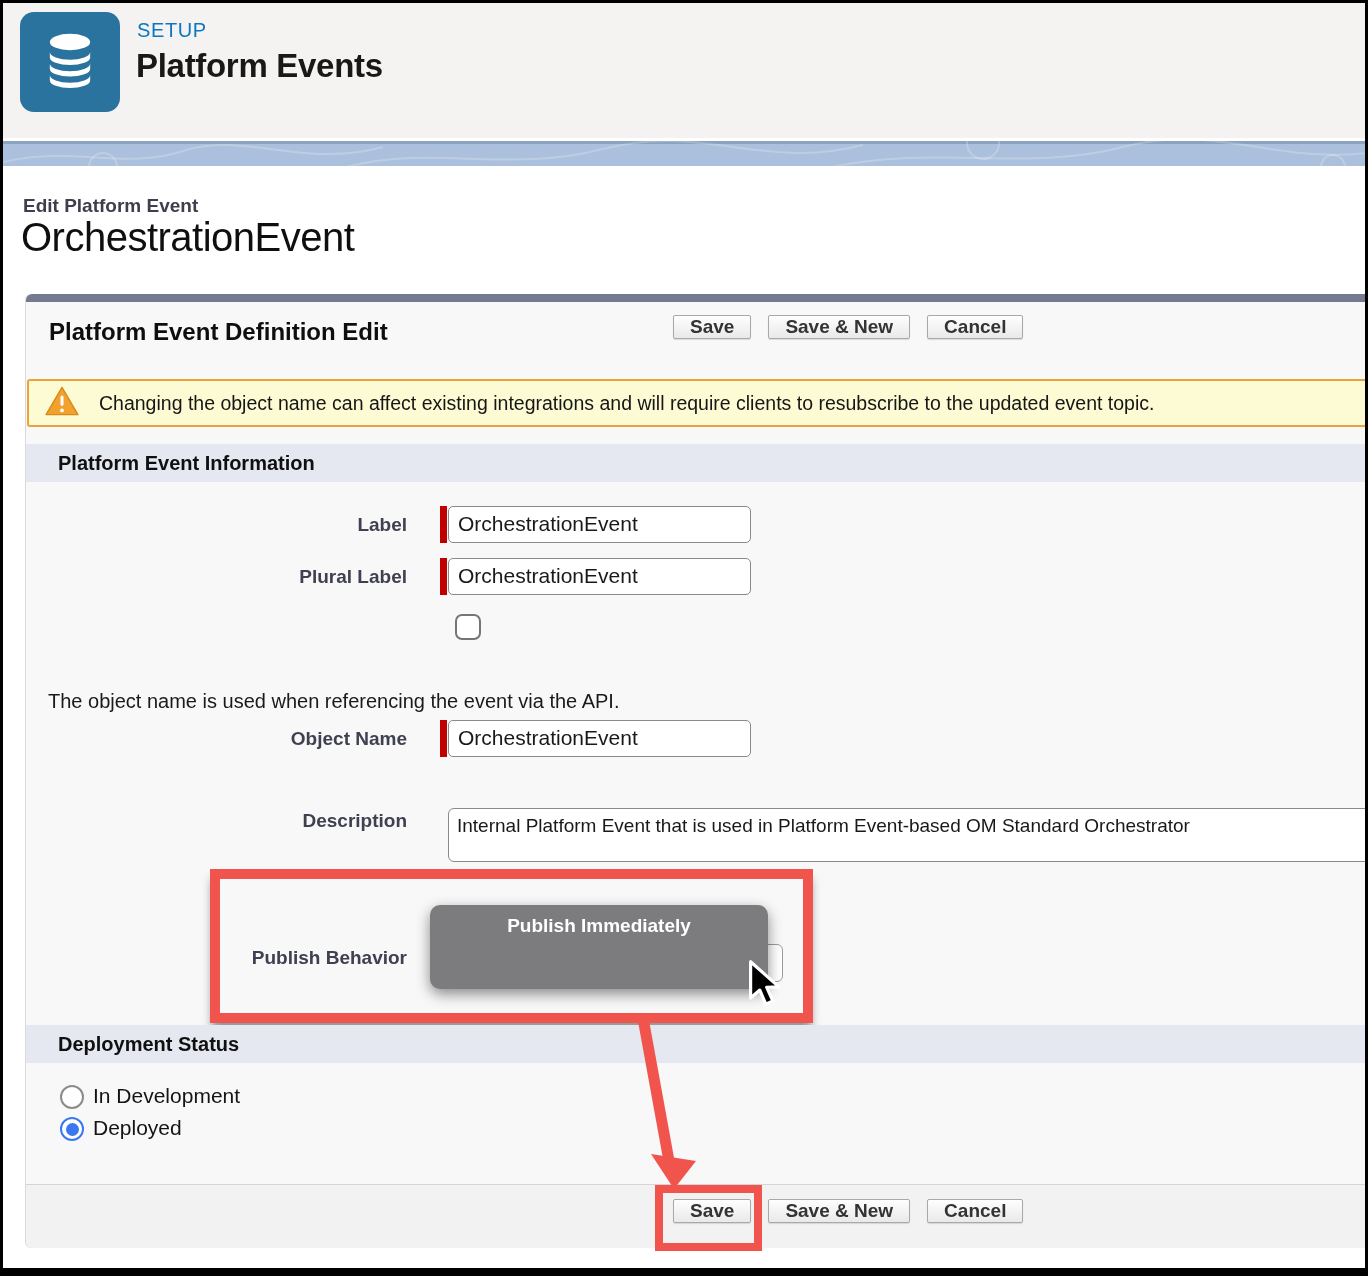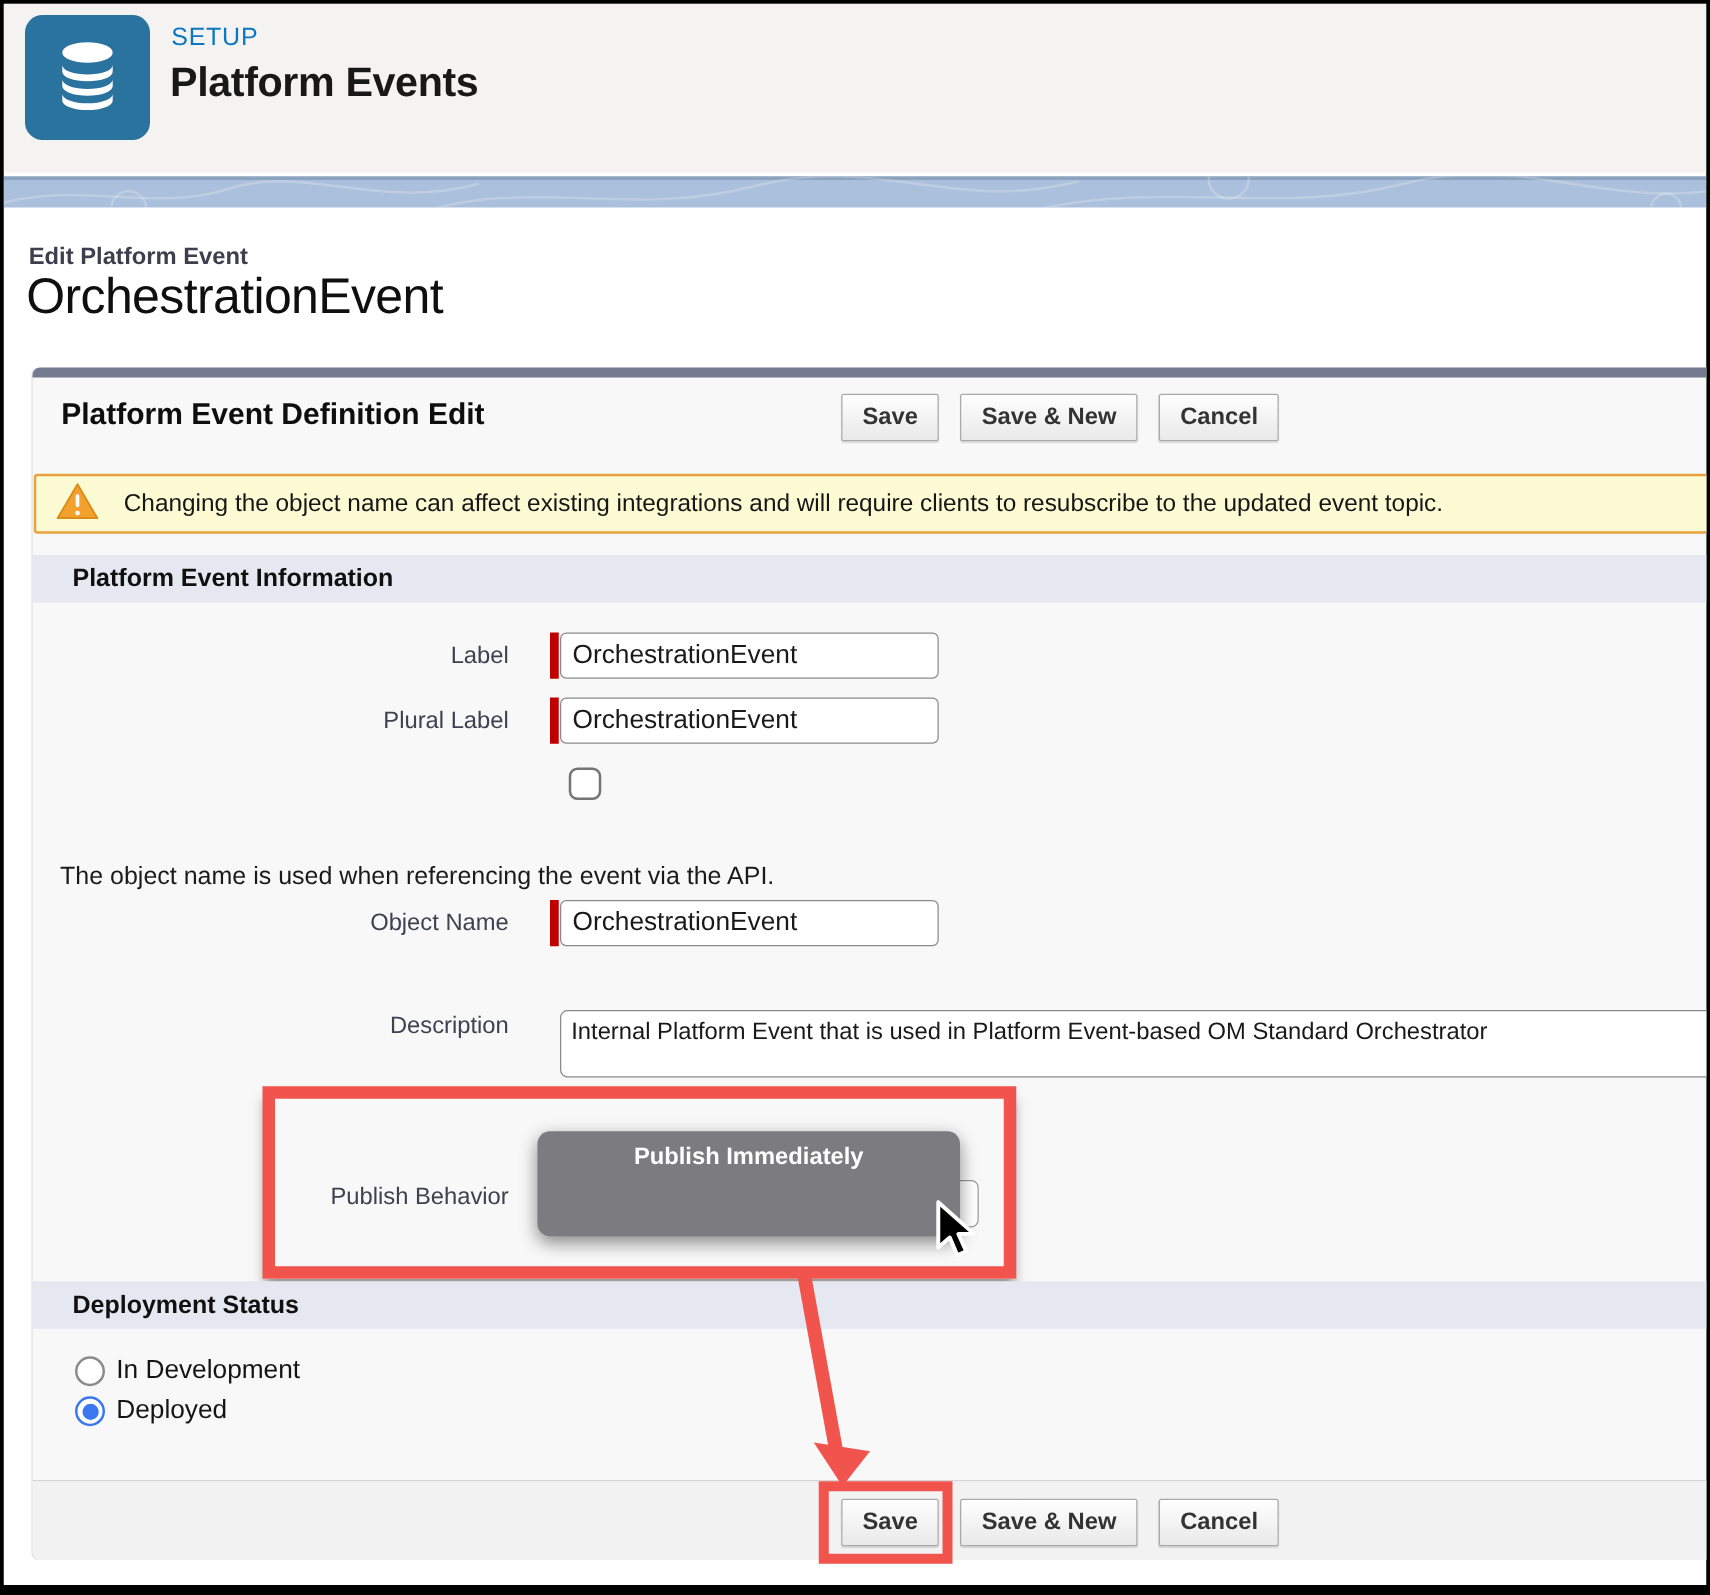--- a/index.html
+++ b/index.html
@@ -26,36 +26,36 @@
   
   .panel { position:absolute; left:22px; top:291px; width:1346px; height:954px;
     background:#f8f8f9; border:1px solid #d9d9d9; border-top:none; border-radius:6px; }
   .panel-topbar { position:absolute; left:0; top:0; width:100%; height:8px; background:#747b90; border-radius:6px 6px 0 0; }
   .panel-title { position:absolute; left:46px; top:315px; font-size:24px; font-weight:700; color:#0e0e0e; }
   
   .btn-row { position:absolute; display:flex; gap:17px; }
   .btn-row.top { left:670px; top:312px; }
   .btn-row.bottom { left:670px; top:1196px; }
   .btn {
-    height:38px; padding:0 16px; display:flex; align-items:center; justify-content:center;
+    height:24px; padding:0 16px; display:flex; align-items:center; justify-content:center;
     background:linear-gradient(#fefefe,#e9e9ea); border:1px solid #a9a9a9; border-radius:2px;
     font-size:19px; font-weight:700; color:#333; box-shadow:0 1px 1px rgba(0,0,0,.12); cursor:pointer; white-space:nowrap;
   }
   
   .warning { position:absolute; left:24px; top:376px; width:1340px; height:48px;
     background:#fdfbd3; border:2px solid #e8a33c; border-radius:3px; display:flex; align-items:center; }
   .warn-icon { margin-left:16px; flex:0 0 auto; }
   .warn-text { margin-left:20px; font-size:19.5px; color:#161616;text-align:center; }
   
   .section-bar { position:absolute; left:23px; width:1344px; height:38px; background:#e6e8f1; display:flex; align-items:center; }
   .section-bar span { margin-left:32px; font-size:20px; font-weight:700; color:#101010; }
   .bar-info   { top:441px; }
   .bar-deploy { top:1022px; }
   
-  .flabel { position:absolute; left:22px; width:382px; text-align:right; font-size:19px; font-weight:400; color:#3f4050; }
+  .flabel { position:absolute; left:22px; width:382px; text-align:right; font-size:19px; font-weight:700; color:#3f4050; }
   .req-bar { position:absolute; left:437px; width:7px; height:37px; background:#c00000; }
   .tinput {
     position:absolute; left:445px; width:303px; height:37px; background:#fff;
     border:1.5px solid #8a8a8a; border-radius:5px; font-size:21px; color:#191919;
     line-height:34px; padding-left:9px; overflow:hidden; white-space:nowrap;
   }
   .checkbox { position:absolute; left:452px; top:611px; width:26px; height:26px;
     background:#fff; border:2px solid #757575; border-radius:7px; }
   .api-note { position:absolute; left:45px; top:687px; font-size:20px; color:#1a1a1a; }
   .textarea {

